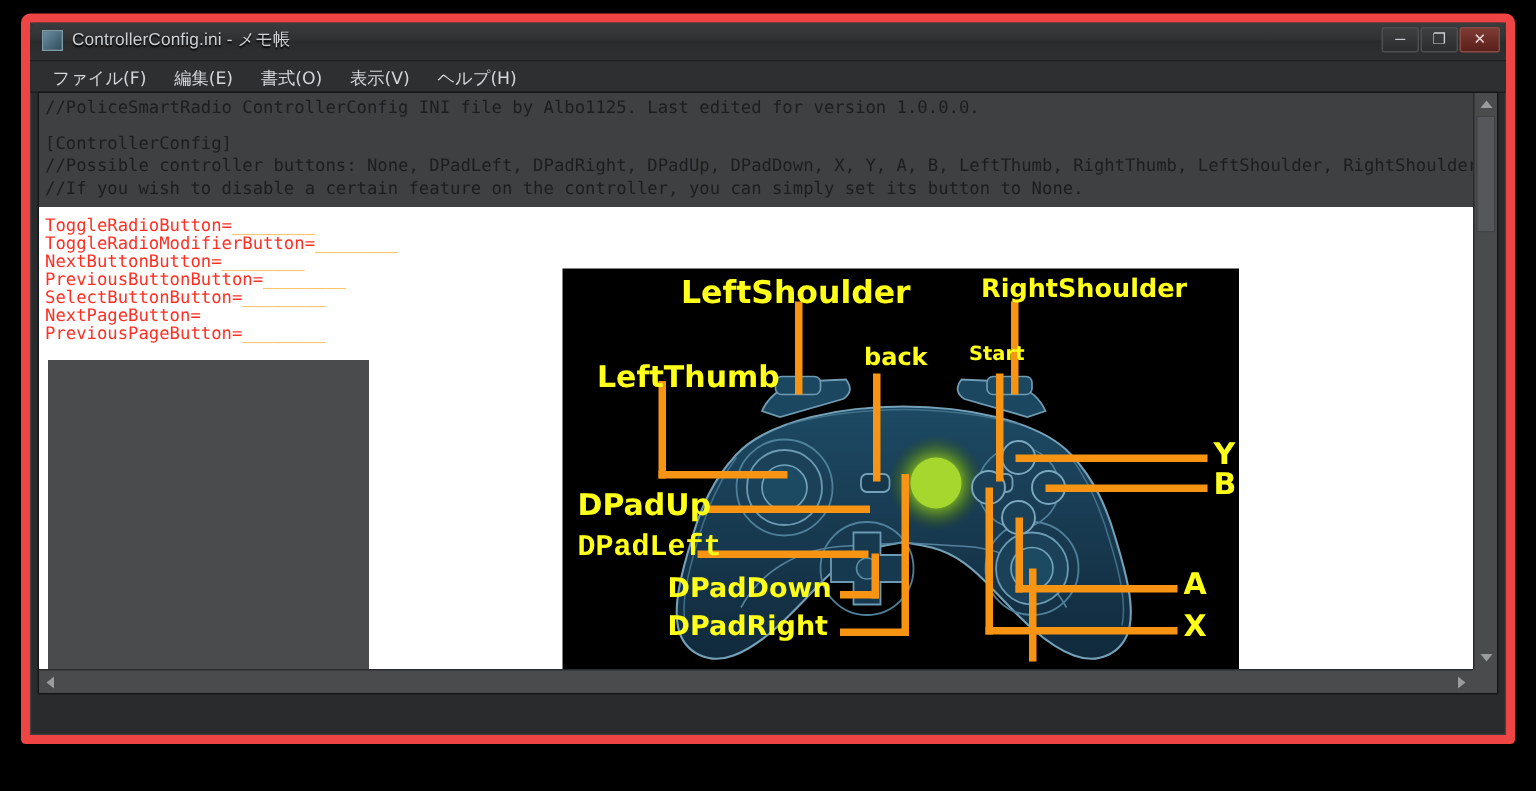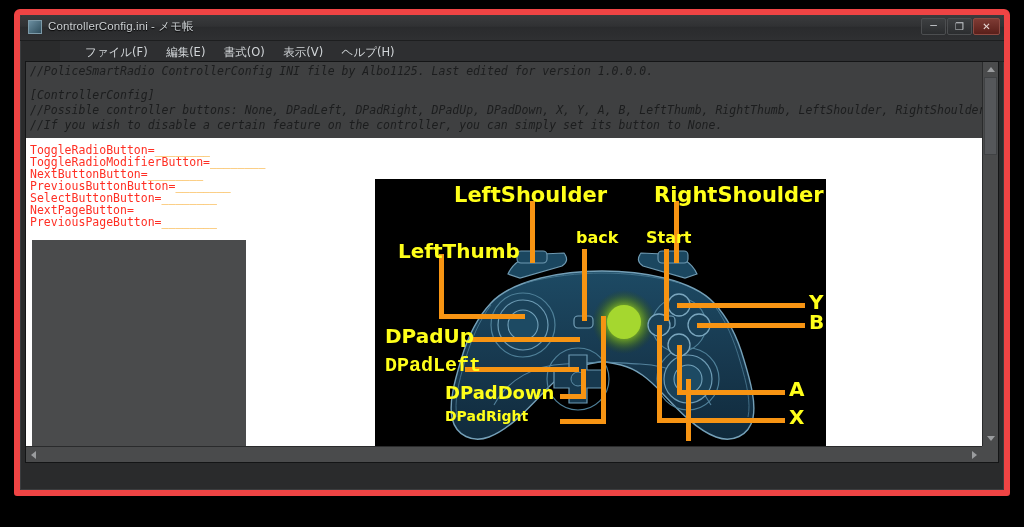--- a/index.html
+++ b/index.html
@@ -55,22 +55,21 @@
     background:linear-gradient(to bottom,#7e3b34,#5a1f1a);
     border-color:#8d4a42;}
   #btn-close .g{color:#e8d9d6;}
   #btn-min .g{top:1px;font-size:12px;}
 
   
   #menubar{
     position:relative;height:20px;
     background:#2e2f31;
     border-bottom:1px solid #1f2021;
-    padding-left:18px;
-    margin-left:40px;
+    padding-left:8px;
   }
   .menu-item{
     display:inline-block;font-size:11.5px;color:#d2d6d9;
     padding:3px 7px 0 7px;line-height:16px;
     font-family:"DejaVu Sans","Liberation Sans",sans-serif;
   }
 
   
   #editwrap{
     position:absolute;left:5px;top:46px;right:5px;bottom:27px;
@@ -86,21 +85,21 @@
   }
   
   #doc-white{
     position:absolute;left:0;top:76px;right:16px;bottom:16px;
     background:#ffffff;
   }
 
   .code-line{
     position:absolute;left:4px;white-space:pre;
     font-family:"DejaVu Sans Mono","Liberation Mono",monospace;
-    font-size:11.5px;color:#1c1d1e;line-height:12px;font-style:italic;
+    font-size:11.5px;color:#1c1d1e;line-height:12px;
   }
 
   .ini-line{
     position:absolute;left:4px;white-space:pre;
     font-family:"DejaVu Sans Mono","Liberation Mono",monospace;
     font-size:11.5px;color:#ff2f24;line-height:12px;
   }
   .ini-line .blank{color:#f7a41d;}
 
   
@@ -304,32 +303,32 @@
           <div class="lead" style="left:282px;top:239px;width:128px;height:5px;"></div>
 
           <div class="lead" style="left:206px;top:190px;width:5px;height:30px;"></div>
           <div class="lead" style="left:185px;top:215px;width:26px;height:5px;"></div>
           <div class="lead" style="left:226px;top:137px;width:5px;height:108px;"></div>
           <div class="lead" style="left:185px;top:240px;width:46px;height:5px;"></div>
 
           <div class="lead" style="left:311px;top:200px;width:5px;height:62px;"></div>
 
           <div class="lbl" style="left:79px;top:6px;font-size:21px;">LeftShoulder</div>
-          <div class="lbl" style="left:279px;top:6px;font-size:21px;">RightShoulder</div>
+          <div class="lbl" style="left:279px;top:6px;font-size:17px;">RightShoulder</div>
           <div class="lbl" style="left:201px;top:51px;font-size:16px;">back</div>
-          <div class="lbl" style="left:271px;top:51px;font-size:16px;">Start</div>
+          <div class="lbl" style="left:271px;top:51px;font-size:13px;">Start</div>
           <div class="lbl" style="left:23px;top:62px;font-size:20px;">LeftThumb</div>
           <div class="lbl" style="left:434px;top:113px;font-size:20px;">Y</div>
           <div class="lbl" style="left:434px;top:133px;font-size:20px;">B</div>
           <div class="lbl" style="left:10px;top:147px;font-size:20px;">DPadUp</div>
           <div class="lbl" style="left:10px;top:177px;font-size:20px;font-family:Liberation Mono, monospace;">DPadLeft</div>
           <div class="lbl" style="left:414px;top:200px;font-size:20px;">A</div>
           <div class="lbl" style="left:414px;top:228px;font-size:20px;">X</div>
           <div class="lbl" style="left:70px;top:205px;font-size:18px;">DPadDown</div>
-          <div class="lbl" style="left:70px;top:230px;font-size:14px;">DPadRight</div>
+          <div class="lbl" style="left:70px;top:230px;font-size:18px;">DPadRight</div>
           <div class="lbl" style="left:259px;top:261px;font-size:15px;margin-top:43px;">RightThumb</div>
 
         </div>
       </div>
 
       <div id="vscroll">
         <div class="arrow up"></div>
         <div class="arrow down"></div>
         <div id="vthumb"></div>
       </div>

